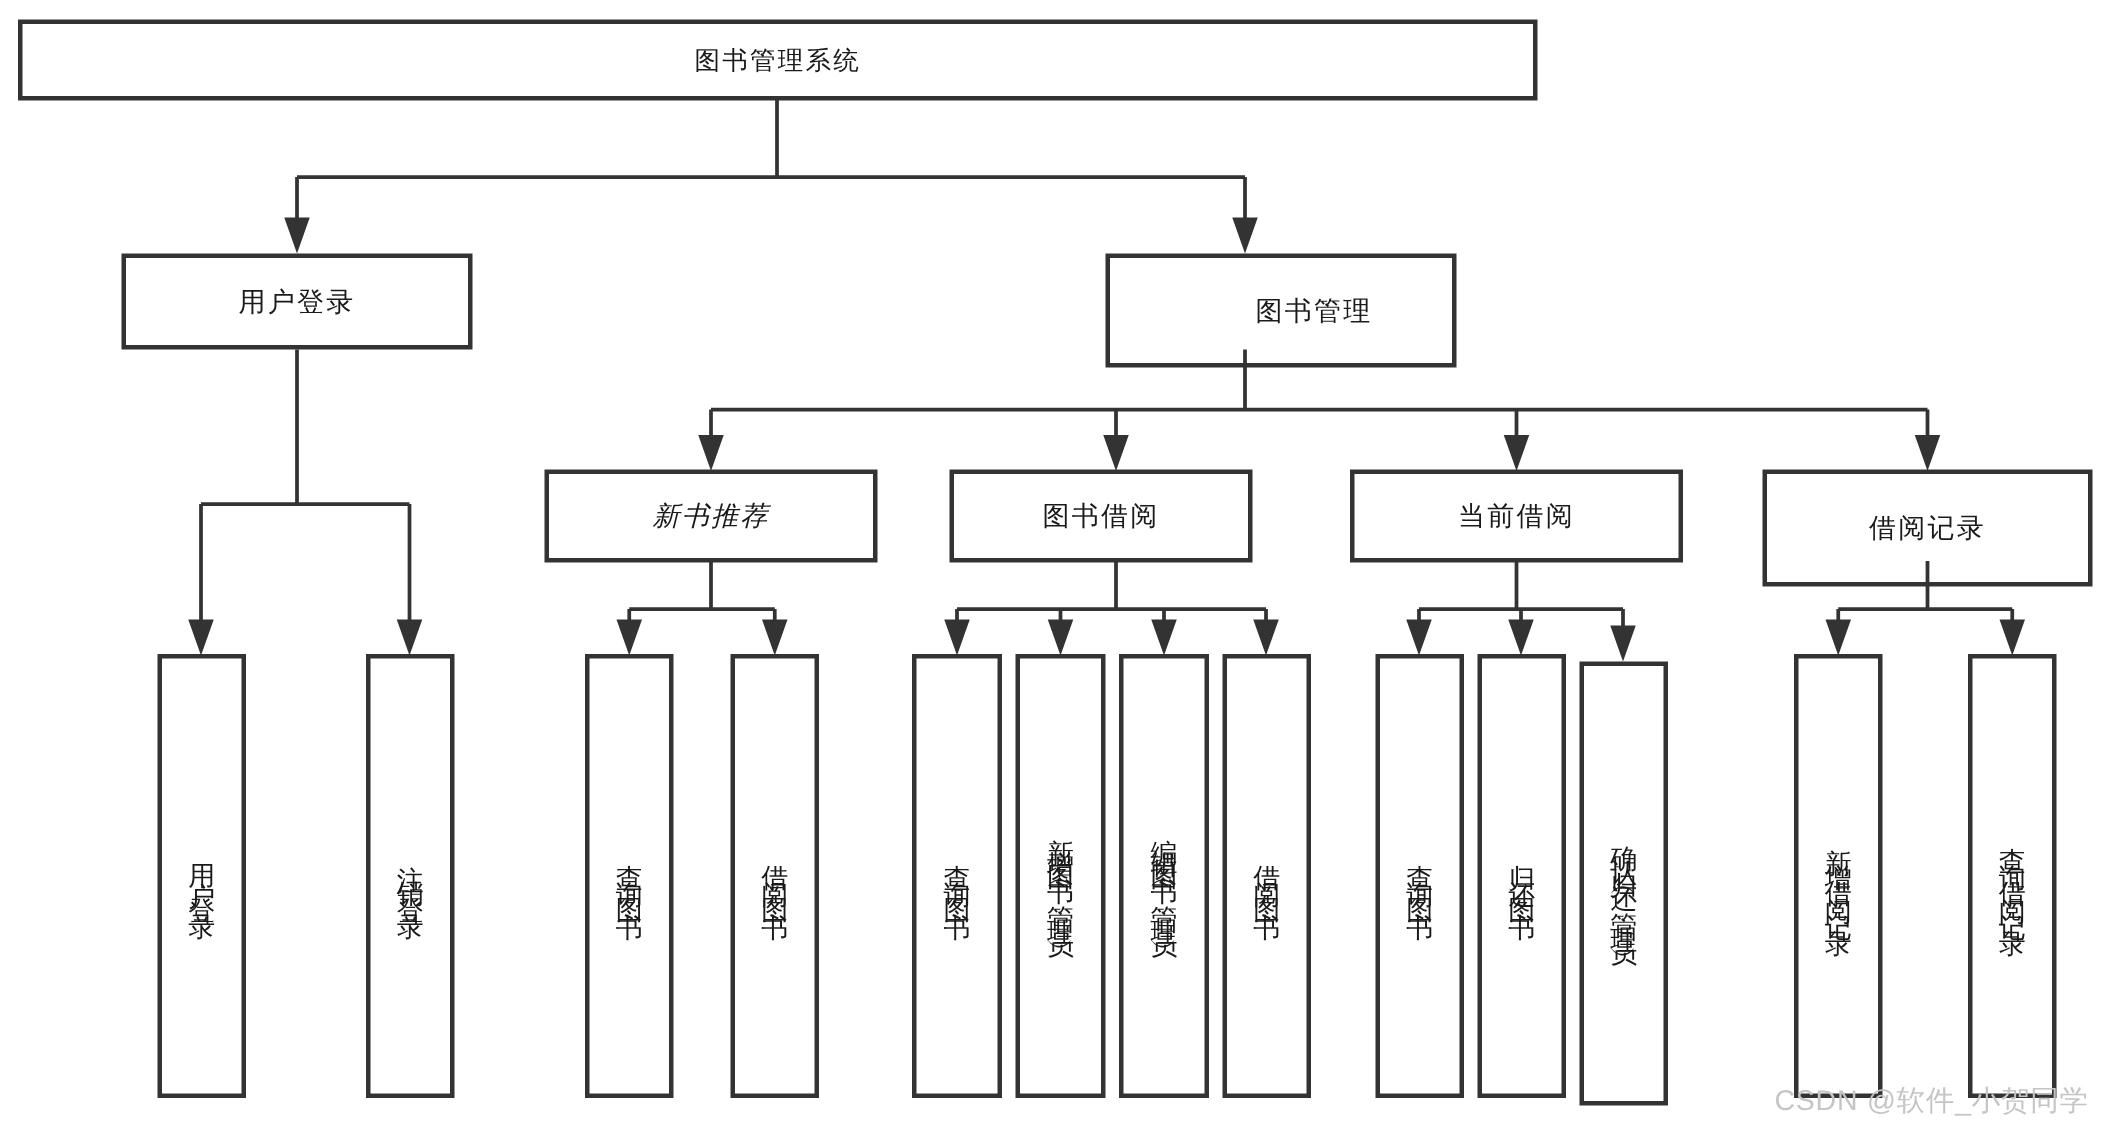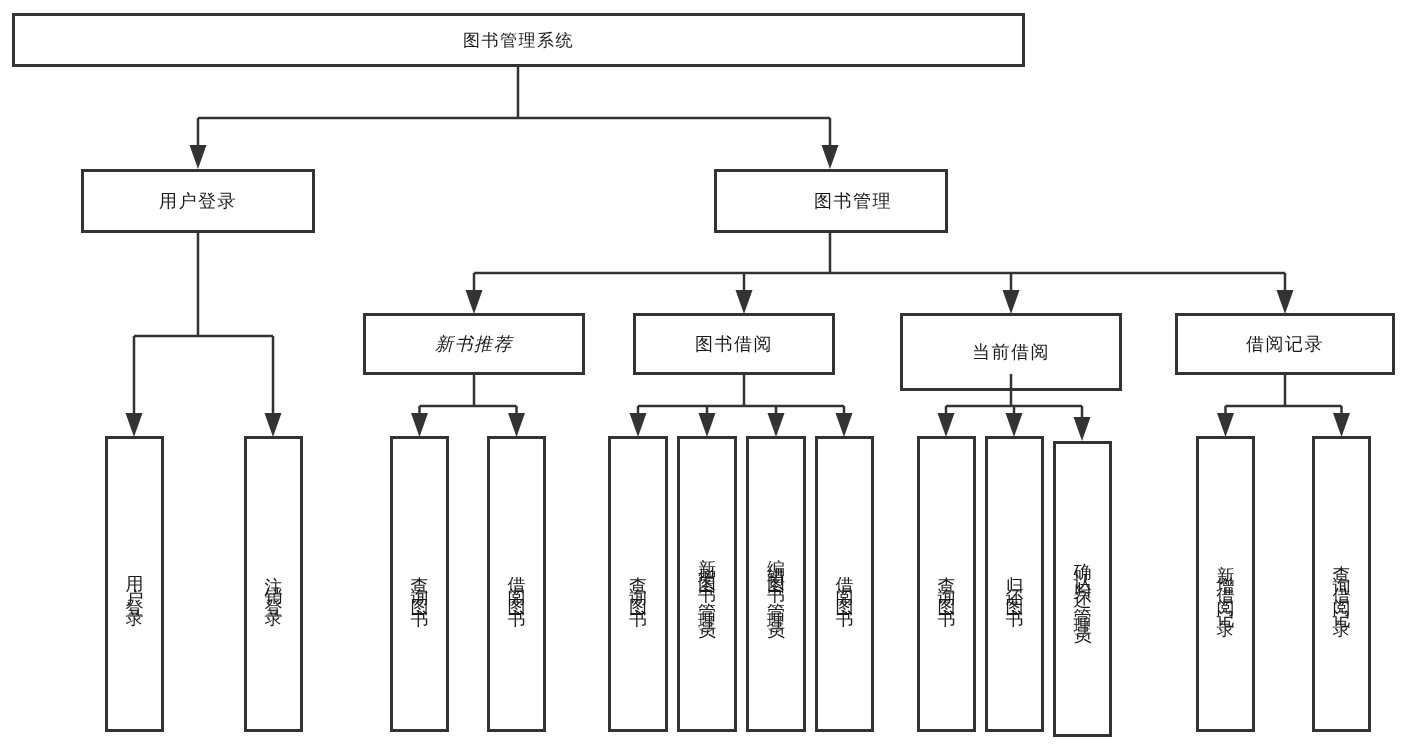--- a/index.html
+++ b/index.html
@@ -109,39 +109,40 @@
       <line x1="1225.5" y1="406" x2="1225.5" y2="419"></line>
       <polygon points="1217,413 1234,413 1225.5,437"></polygon>
       <line x1="1341.5" y1="406" x2="1341.5" y2="419"></line>
       <polygon points="1333,413 1350,413 1341.5,437"></polygon>
     </g>
   </svg>
 
   <div class="box hbox root-box" style="left:12px; top:13px; width:1013px; height:54px;">图书管理系统</div>
 
   <div class="box hbox" style="left:81px; top:169px; width:234px; height:64px;">用户登录</div>
-  <div class="box hbox" style="left:714px; top:169px; width:234px; height:64px;padding-left:44px;">图书管理</div>
+  <div class="box hbox" style="left:737px; top:169px; width:234px; height:76px;padding-left:44px;">图书管理</div>
 
   <div class="box hbox" style="left:363px; top:313px; width:222px; height:62px;font-style:italic;">新书推荐</div>
   <div class="box hbox" style="left:633px; top:313px; width:202px; height:62px;">图书借阅</div>
-  <div class="box hbox" style="left:900px; top:313px; width:222px; height:78px;">当前借阅</div>
-  <div class="box hbox" style="left:1175px; top:313px; width:220px; height:62px;">借阅记录</div>
+  <div class="box hbox" style="left:900px; top:313px; width:222px; height:62px;">当前借阅</div>
+  <div class="box hbox" style="left:1175px; top:313px; width:220px; height:78px;">借阅记录</div>
 
   <div class="box vbox" style="left:105px; top:436px; width:59px; height:296px;">用户登录</div>
   <div class="box vbox" style="left:244px; top:436px; width:59px; height:296px;">注销登录</div>
 
   <div class="box vbox" style="left:390px; top:436px; width:59px; height:296px;">查询图书</div>
   <div class="box vbox" style="left:487px; top:436px; width:59px; height:296px;">借阅图书</div>
 
   <div class="box vbox" style="left:608px; top:436px; width:60px; height:296px;">查询图书</div>
   <div class="box vbox" style="left:677px; top:436px; width:60px; height:296px; letter-spacing:9px;">新增图书（管理员）</div>
   <div class="box vbox" style="left:746px; top:436px; width:60px; height:296px; letter-spacing:9px;">编辑图书（管理员）</div>
   <div class="box vbox" style="left:815px; top:436px; width:59px; height:296px;">借阅图书</div>
 
   <div class="box vbox" style="left:917px; top:436px; width:59px; height:296px;">查询图书</div>
   <div class="box vbox" style="left:985px; top:436px; width:59px; height:296px;">归还图书</div>
   <div class="box vbox" style="left:1053px; top:441px; width:59px; height:296px; letter-spacing:9px;">确认归还（管理员）</div>
 
   <div class="box vbox" style="left:1196px; top:436px; width:59px; height:296px;">新增借阅记录</div>
   <div class="box vbox" style="left:1312px; top:436px; width:59px; height:296px;">查询借阅记录</div>
 
+  <div class="watermark">CSDN @软件_小贺同学</div>
 
 </div>
 
 </body></html>

